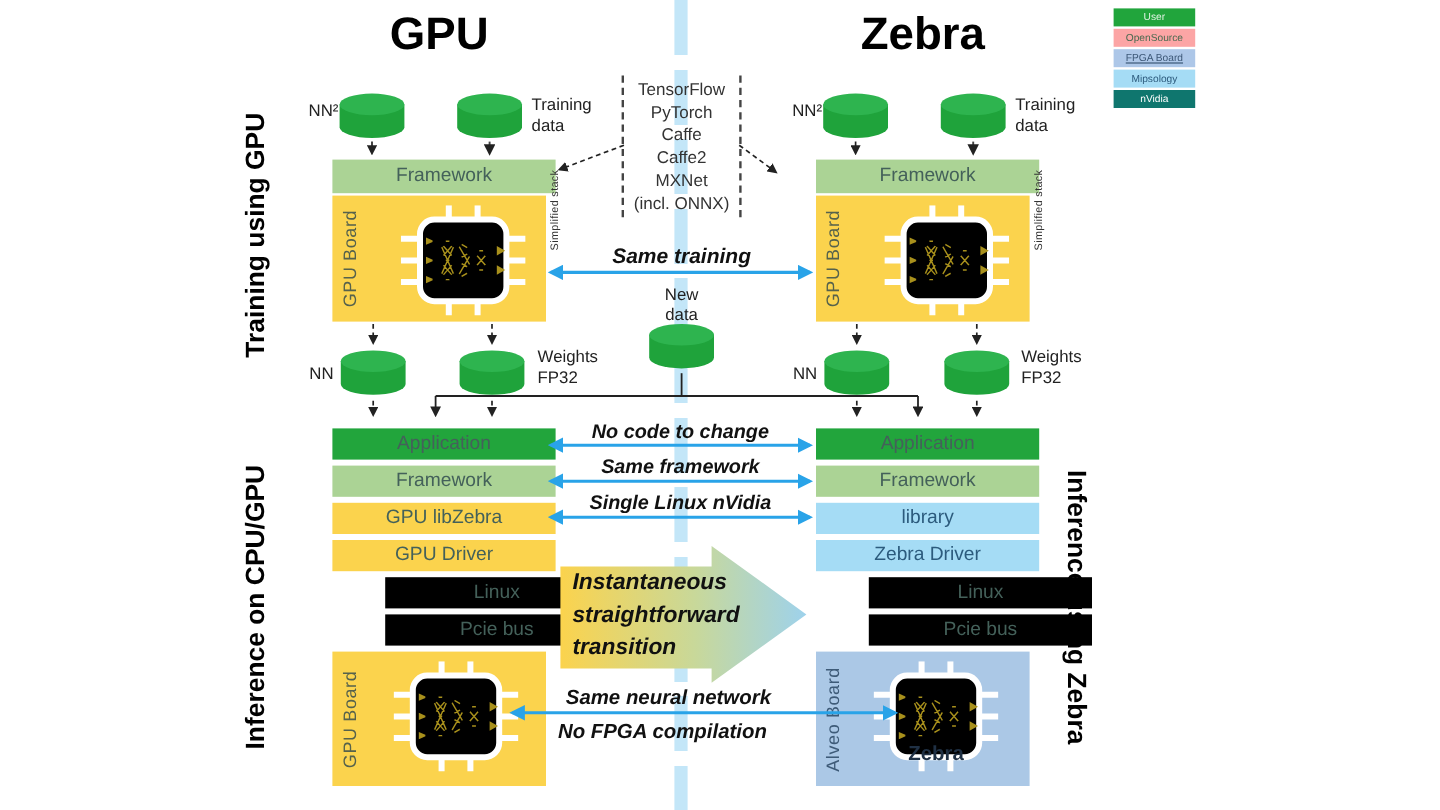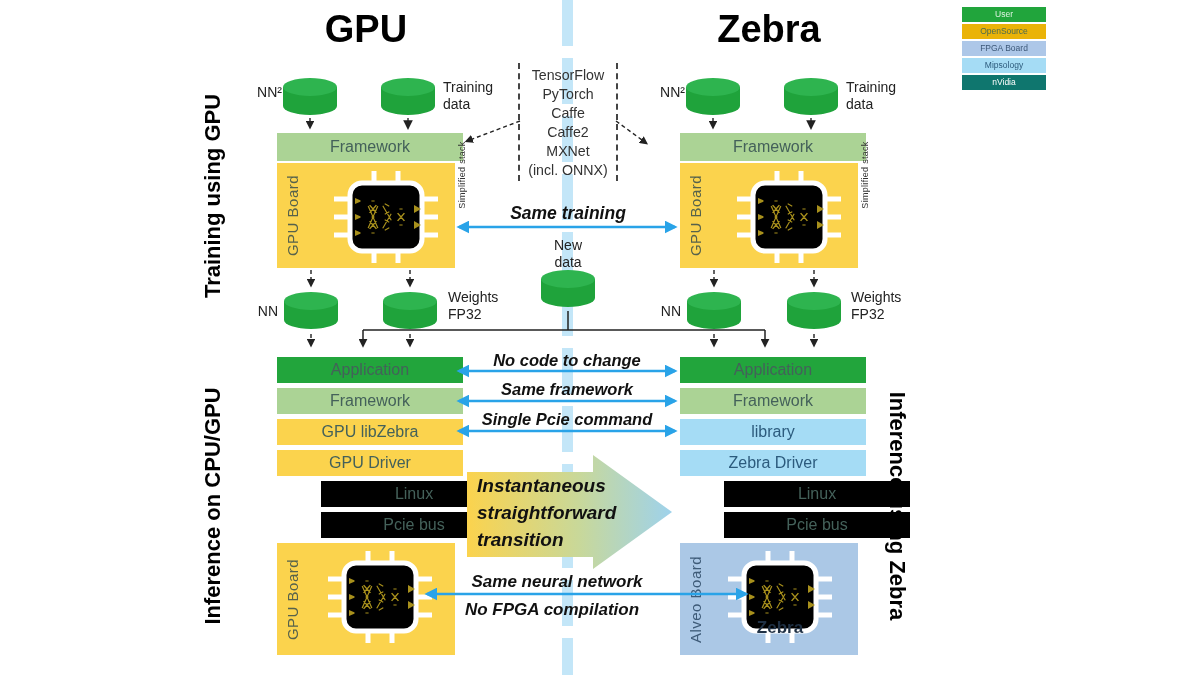--- a/index.html
+++ b/index.html
@@ -16,21 +16,21 @@
   
   .z0{z-index:0}.z10{z-index:10}.z20{z-index:20}.z30{z-index:30}.z40{z-index:40}
 
   
   .stripe { left:562px; top:0; width:11px; height:675px;
     background:repeating-linear-gradient(180deg,#C3E6F8 0 46px,rgba(0,0,0,0) 46px 58px); }
 
   .title { top:8px; width:178px; font-size:38px; font-weight:bold; color:#000; text-align:center; }
 
   
-  .legend { left:962px; top:7px; width:84px; display:flex; flex-direction:column; gap:2px; }
+  .legend { left:928px; top:7px; width:68px; display:flex; flex-direction:column; gap:2px; }
   .lg-item { height:15px; display:flex; align-items:center; justify-content:center; }
   .lg-item span { font-size:8.5px; line-height:15px; }
 
   .side-label { font-size:22px; font-weight:bold; color:#000; text-align:center; }
 
   .small-lbl { font-size:14px; line-height:17px; color:#222; }
 
   
   .box { width:186px; display:flex; align-items:center; justify-content:center;
          font-size:16px; color:#44615A; }
@@ -102,25 +102,25 @@
 
 <div class="abs stripe z0"></div>
 
 <div class="abs title z10" style="left:277px">GPU</div>
 <div class="abs title z10" style="left:680px">Zebra</div>
 
 <div class="abs legend z10">
   <div class="lg-item" style="background-color: rgb(33, 165, 60);">
       <span style="color: rgb(223, 243, 226);">User</span>
     </div>
-  <div class="lg-item" style="background-color: #eab308;">
+  <div class="lg-item" style="background-color: #fca5a5;">
       <span style="color: rgb(74, 106, 80);">OpenSource</span>
     </div>
   <div class="lg-item" style="background-color: rgb(173, 199, 232);">
-      <span style="color: rgb(61, 88, 120);">FPGA Board</span>
+      <span style="color: rgb(61, 88, 120); text-decoration: underline;">FPGA Board</span>
     </div>
   <div class="lg-item" style="background-color: rgb(165, 220, 245);">
       <span style="color: rgb(45, 91, 125);">Mipsology</span>
     </div>
   <div class="lg-item" style="background-color: #0f766e;">
       <span style="color: rgb(255, 255, 255);">nVidia</span>
     </div>
 </div>
 
 <div class="abs side-label rot-ccw z10" style="left:63px;top:183px;width:300px">Training using GPU</div>
@@ -203,21 +203,21 @@
 
 <div class="abs box h26 bg-dkgreen z10" style="left:680px;top:357px">Application</div>
 <div class="abs box h26 bg-green   z10" style="left:680px;top:388px">Framework</div>
 <div class="abs box h26 bg-blue    z10" style="left:680px;top:419px">library</div>
 <div class="abs box h26 bg-blue    z10" style="left:680px;top:450px">Zebra Driver</div>
 <div class="abs box h26 bg-green2  z10" style="left:680px;top:481px">Linux</div>
 <div class="abs box h26 bg-green2  z10" style="left:680px;top:512px">Pcie bus</div>
 
 <div class="abs bi ctr z30" style="left:447px;top:351px;width:240px;font-size:16.5px">No code to change</div>
 <div class="abs bi ctr z30" style="left:447px;top:380px;width:240px;font-size:16.5px">Same framework</div>
-<div class="abs bi ctr z30" style="left:447px;top:410px;width:240px;font-size:16.5px">Single Pcie command</div>
+<div class="abs bi ctr z30" style="left:447px;top:410px;width:240px;font-size:16.5px">Single Linux nVidia</div>
 
 <svg class="abs z20" style="left:458px;top:450px" width="220" height="120">
   <defs>
     <linearGradient id="tg" x1="0" y1="0" x2="1" y2="0">
       <stop offset="0" stop-color="#FBD34D"></stop>
         <stop offset="0.55" stop-color="#C8D89A"></stop>
         <stop offset="1" stop-color="#9ED2EC"></stop>
     </linearGradient>
   </defs>
   <polygon points="9,22 135,22 135,5 214,62 135,119 135,107 9,107" fill="url(#tg)"></polygon>

